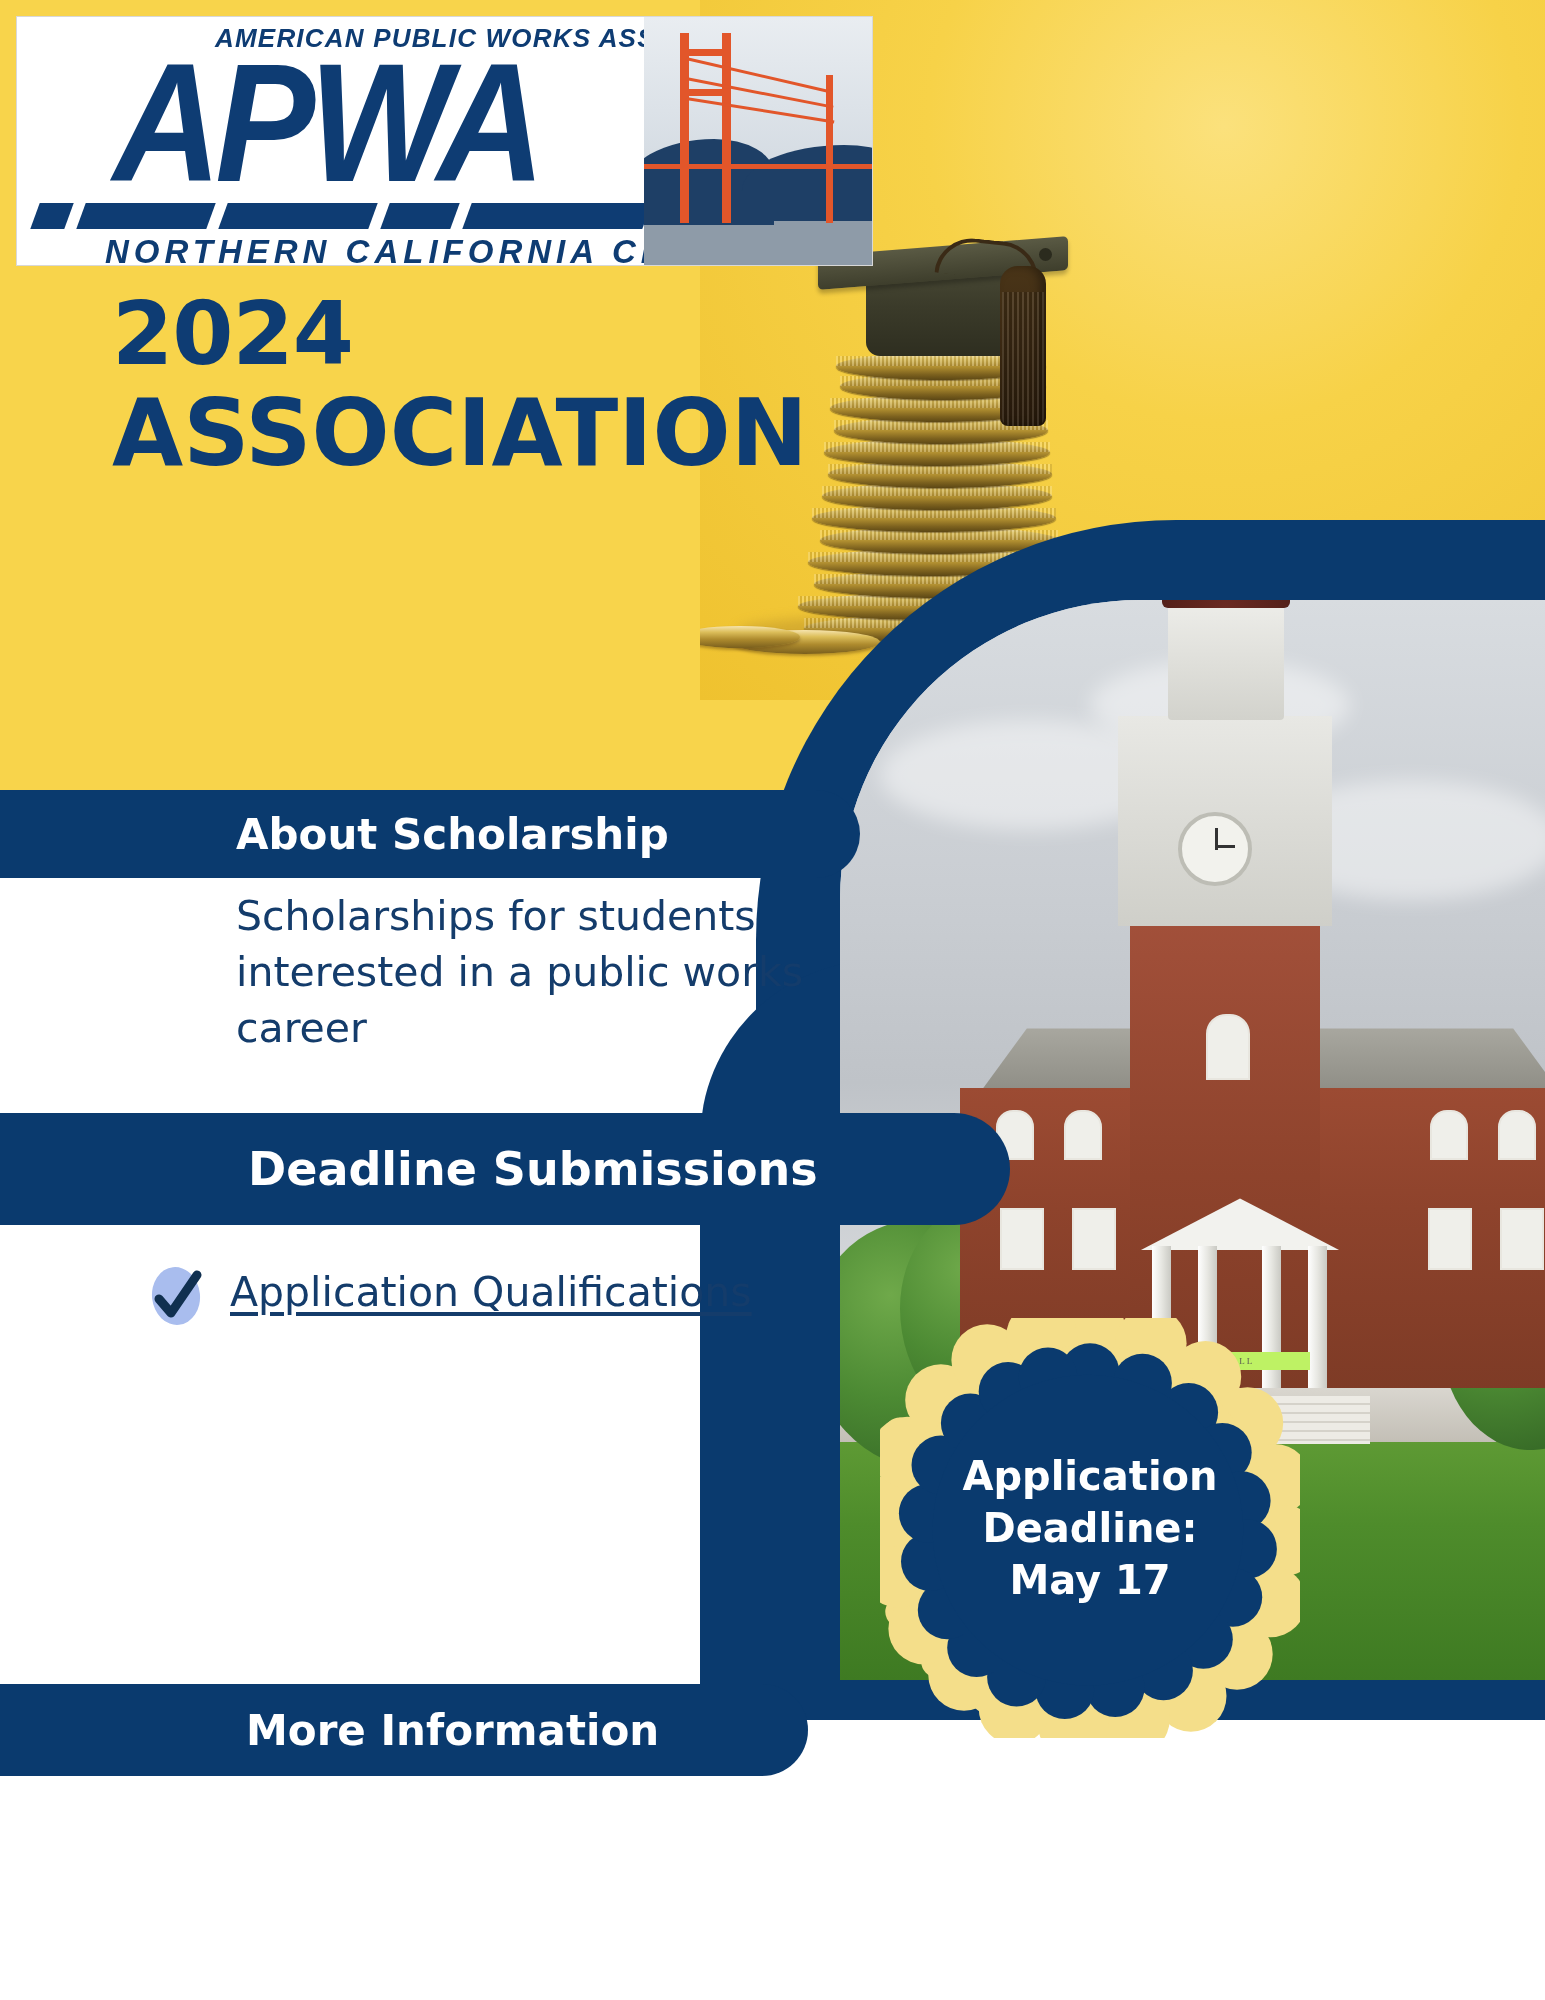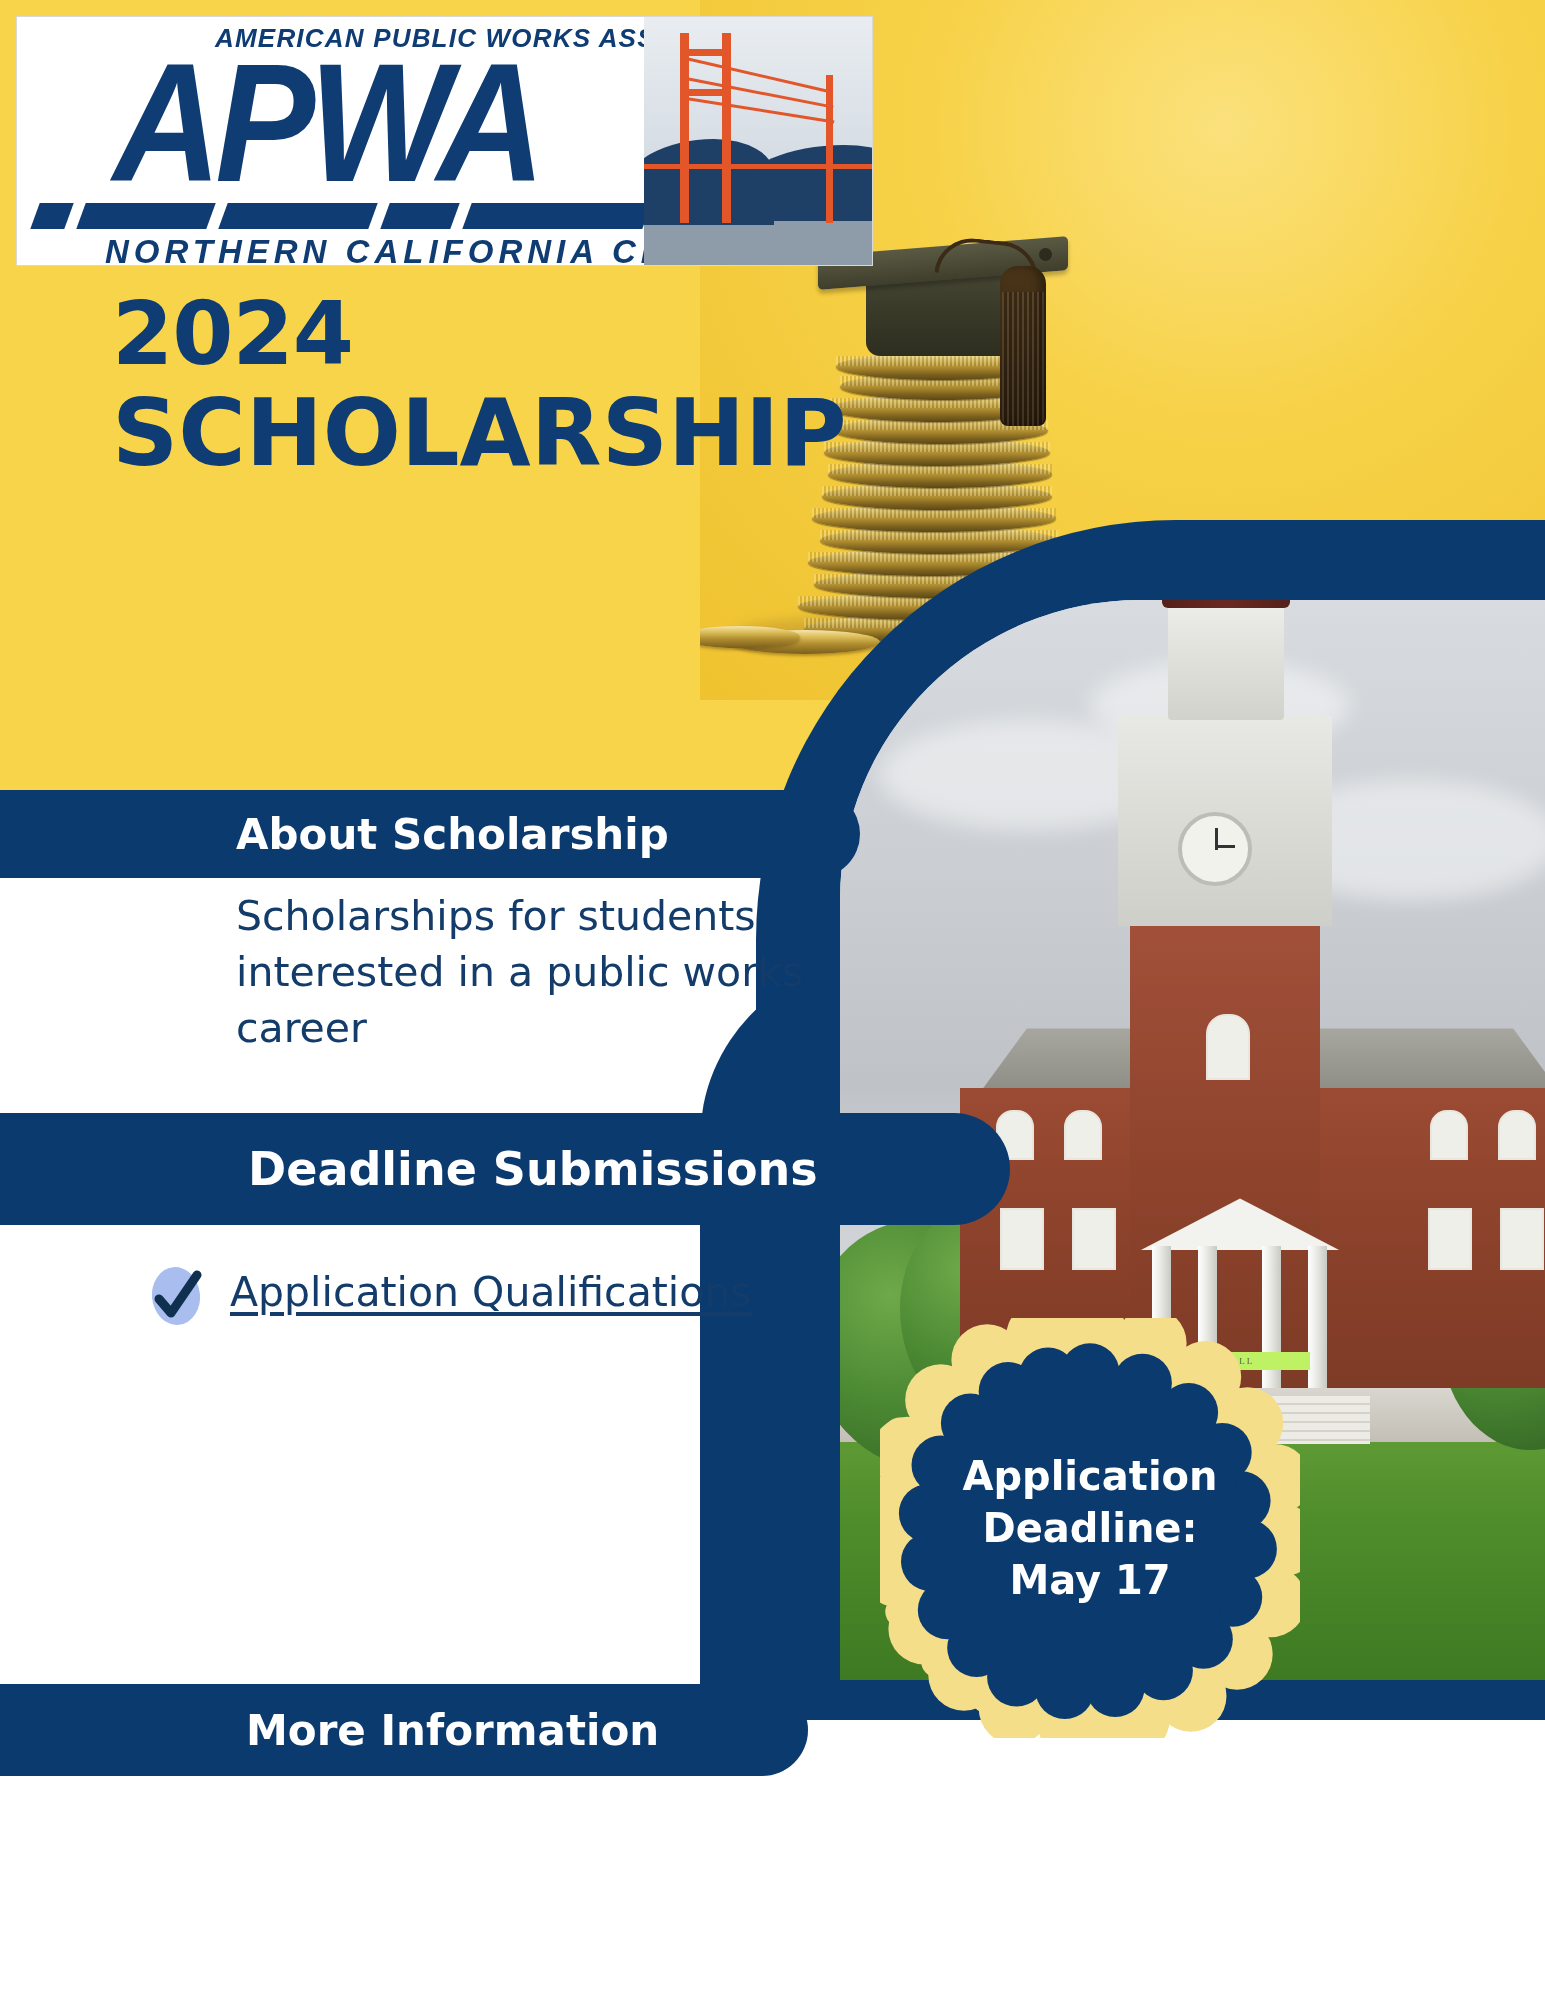--- a/index.html
+++ b/index.html
@@ -460,21 +460,21 @@
       <div class="bridge-tower" style="left:78px;  top:16px; width:9px;height:190px;"></div>
       <div class="bridge-tower" style="left:182px; top:58px; width:7px;height:148px;"></div>
       <div class="bridge-cable" style="left:42px; top:40px;  width:150px;transform:rotate(13deg);"></div>
       <div class="bridge-cable" style="left:42px; top:60px;  width:150px;transform:rotate(11deg);"></div>
       <div class="bridge-cable" style="left:42px; top:80px;  width:150px;transform:rotate(9deg);"></div>
     </div>
   </div>
 
   <div class="headline">
     <div class="h-year">2024</div>
-    <div class="h-line">SCHOLARSHIP</div>
+    <div class="h-line">ASSOCIATION</div>
   </div>
 
   <div class="pill pill-about">
     <span>About Scholarship</span>
   </div>
   <div class="about-body">Scholarships for students interested in a public works career</div>
 
   <div class="pill pill-applicant">
     <span>Deadline Submissions</span>
   </div>

